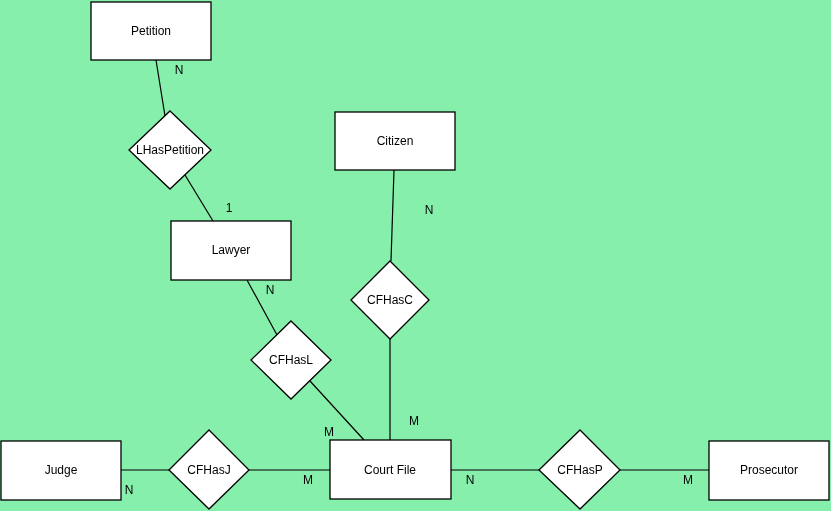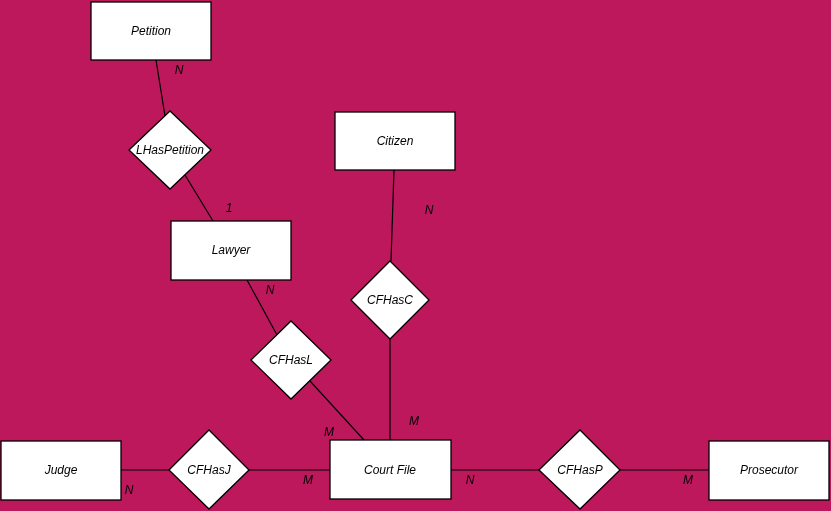--- a/index.html
+++ b/index.html
@@ -4,24 +4,23 @@
 <style>
   html, body {
     margin: 0;
     padding: 0;
     background: #ffffff;
   }
   .canvas-wrap {
     position: relative;
     width: 831px;
     height: 511px;
-    background: #be185d;
+    background: #86efac;
     overflow: hidden;
     font-family: "Liberation Sans", sans-serif;
-    font-style: italic;
   }
   svg {
     display: block;
   }
   .shape {
     fill: #ffffff;
     stroke: #000000;
     stroke-width: 1.3;
   }
   .edge {

